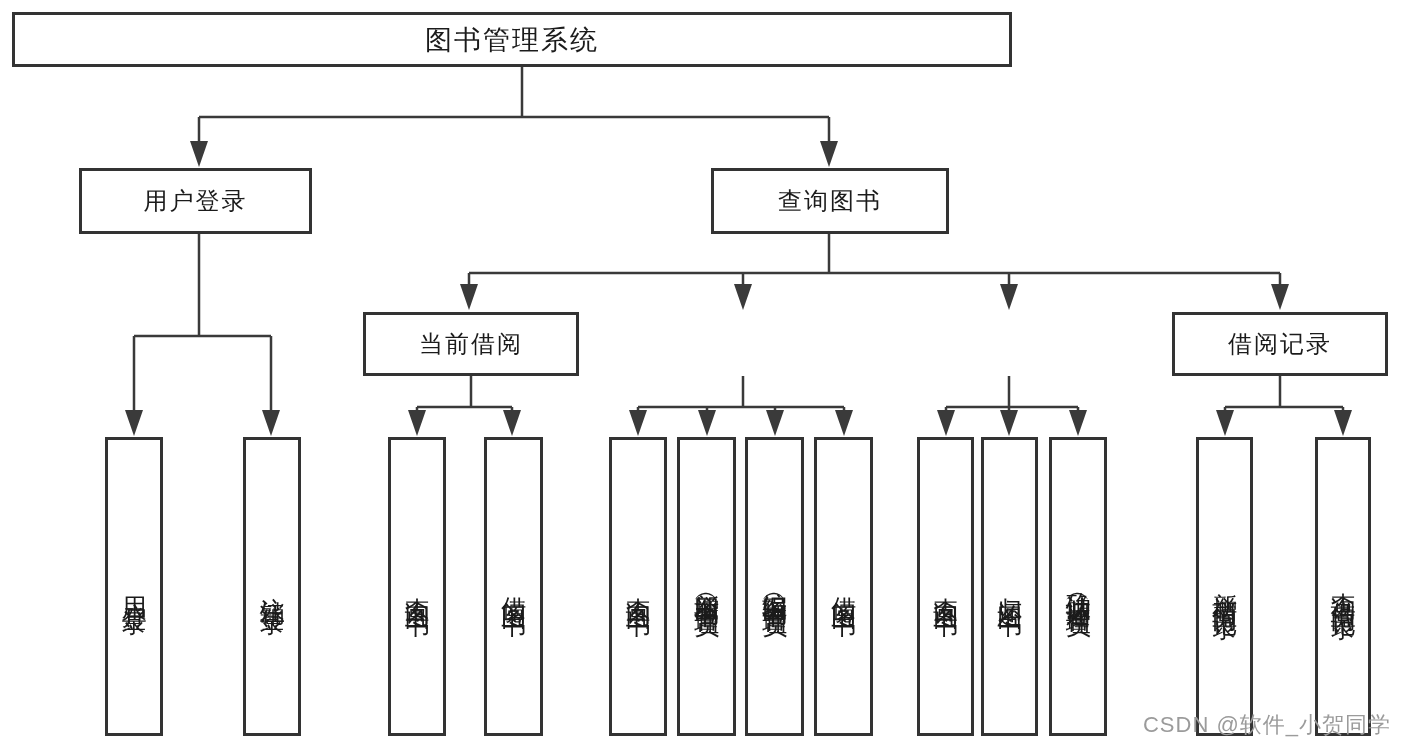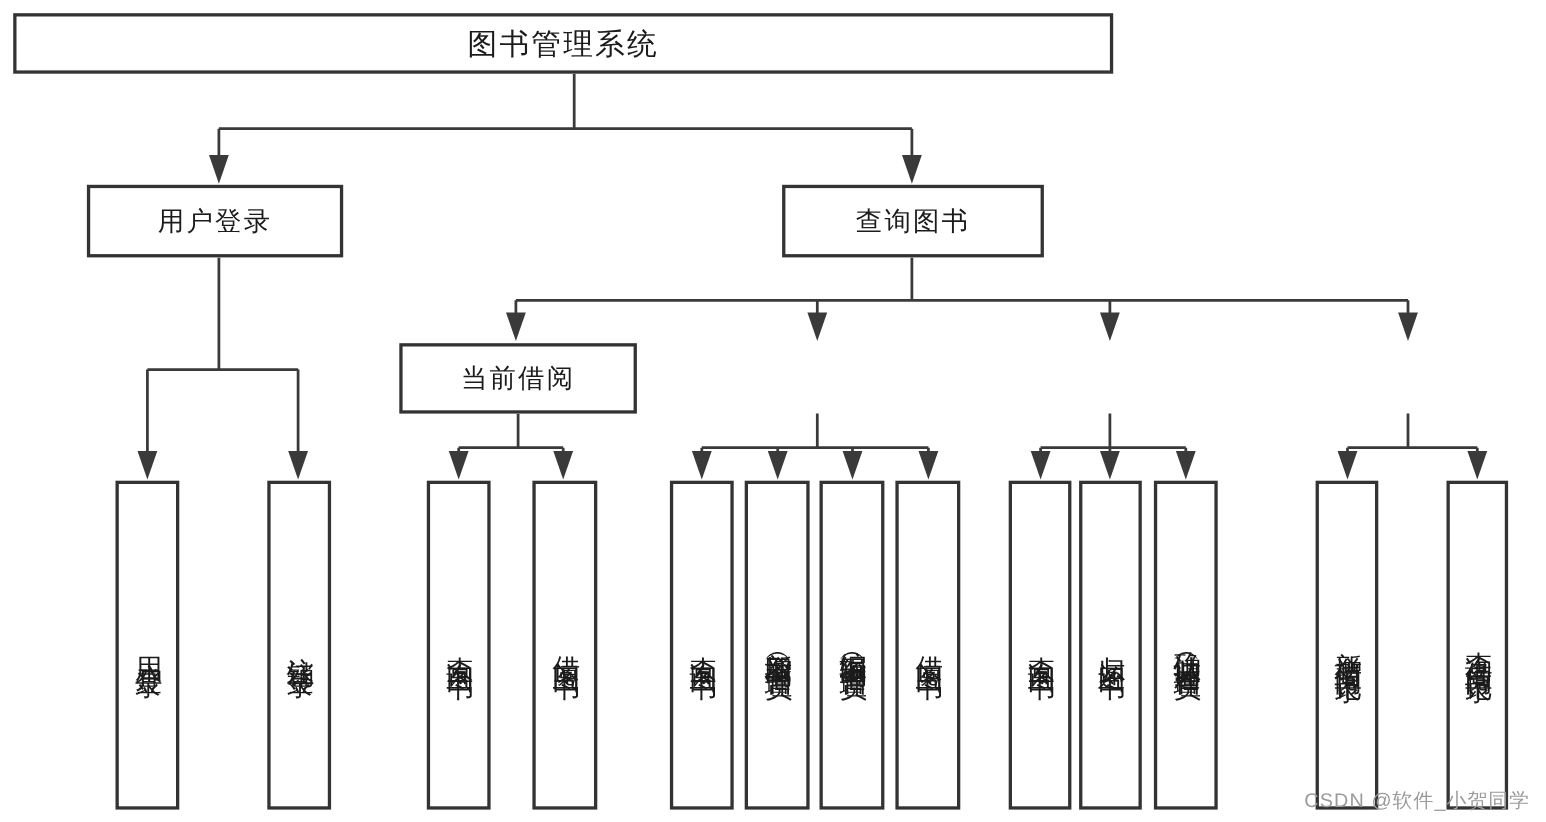--- a/index.html
+++ b/index.html
@@ -16,21 +16,21 @@
   }
   .node.lvl1 { font-size:27px; }
   .node.vbox { font-size:25px; }
   .node.vbox span {
     writing-mode:vertical-rl; text-orientation:mixed;
     letter-spacing:5px; line-height:1.1; white-space:nowrap;
   }
   .node.vbox.long span { letter-spacing:3px; }
   .watermark {
     position:absolute; right:14px; bottom:7px;
-    font-size:18px; letter-spacing:1px; color:#9b9b9b;
+    font-size:22px; letter-spacing:1px; color:#9b9b9b;
   }
 </style>
 </head>
 <body>
 
 <div class="stage">
 
   <svg class="connectors" width="1405" height="747" viewBox="0 0 1405 747">
     <g stroke="#3a3a3a" stroke-width="2.5" fill="none">
 
@@ -78,20 +78,23 @@
   <div class="node" style="left:79px;top:168px;width:233px;height:66px">
     <span>用户登录</span>
   </div>
   <div class="node" style="left:711px;top:168px;width:238px;height:66px">
     <span>查询图书</span>
   </div>
 
   <div class="node" style="left:363px;top:312px;width:216px;height:64px">
     <span>当前借阅</span>
   </div>
+  <div class="node" style="left:1172px;top:312px;width:216px;height:64px">
+    <span>借阅记录</span>
+  </div>
 
   <div class="node vbox" style="left:105px;top:437px;width:58px;height:299px">
     <span>用户登录</span>
   </div>
   <div class="node vbox" style="left:243px;top:437px;width:58px;height:299px">
     <span>注销登录</span>
   </div>
 
   <div class="node vbox" style="left:388px;top:437px;width:58px;height:299px">
     <span>查询图书</span>

